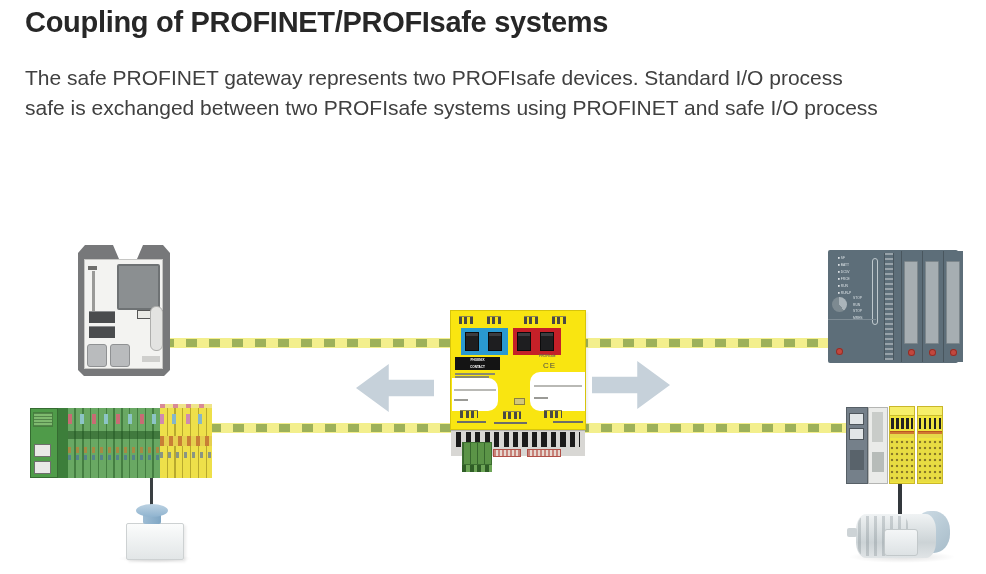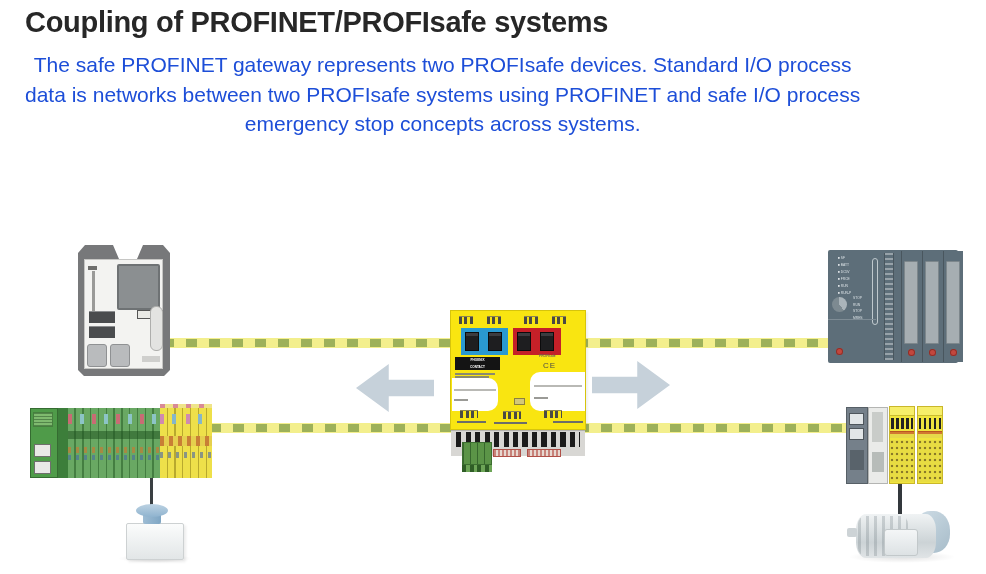--- a/index.html
+++ b/index.html
@@ -6,21 +6,21 @@
     --line-y:#f3ef8d; --line-g:#9db15a; --arrow:#c6d1da;
     --gw-yellow:#f9e511; --p-blue:#2a99d0; --p-red:#c52028;
     --plc:#5d6e79; --grn:#5da356;
   }
   *{margin:0;padding:0;box-sizing:border-box;}
   html,body{width:986px;height:574px;}
   body{font-family:"Liberation Sans",sans-serif;background:#fff;position:relative;overflow:hidden;}
   .abs{position:absolute;}
   .stage{position:absolute;left:0;top:0;width:986px;height:574px;}
   .title{left:25px;top:6px;font-size:29px;color:#272727;letter-spacing:-0.3px;}
-  .para{left:25px;top:50px;font-size:21px;line-height:29.5px;color:#1d4ed8;text-align:center;}
+  .para{left:25px;top:63px;font-size:21px;line-height:29.5px;color:#404040;}
   .dash-line{height:8px;z-index:1;background:repeating-linear-gradient(90deg,var(--line-g) 0 11px,var(--line-y) 11px 23px);box-shadow:0 -1px 0 var(--line-y),0 1px 0 var(--line-y);}
   .dev{z-index:2;}
   .micro{font-size:6px;line-height:6.5px;transform:scale(.55);transform-origin:left top;white-space:nowrap;}
   .caption{left:372px;top:491px;width:266px;text-align:center;font-size:19.5px;line-height:26px;color:#2a2a28;z-index:2;}
   
   .rfc-shell{left:78px;top:245px;width:92px;height:131px;background:#77787a;
     clip-path:polygon(0px 8px,7px 0px,35px 0px,41px 14px,59px 14px,65px 0px,85px 0px,92px 8px,92px 125px,86px 131px,6px 131px,0px 125px);}
   .rfc-face{left:84px;top:259px;width:79px;height:110px;background:#f3f3f1;border:1px solid #c6c6c4;}
   .rfc-display{left:117px;top:264px;width:43px;height:46px;background:#8b8f91;border:2px solid #6e7274;border-radius:2px;}
   .rfc-slot{left:92px;top:271px;width:3px;height:52px;background:#9a9a98;}
@@ -109,22 +109,21 @@
 </style>
 </head>
 <body>
 
 <div class="stage">
 
   <h1 class="abs title">Coupling of PROFINET/PROFIsafe systems</h1>
 
   <div class="abs para">
     <div>The safe PROFINET gateway represents two PROFIsafe devices. Standard I/O process</div>
-    <div>data is networks between two PROFIsafe systems using PROFINET and safe I/O process</div>
-    <div>emergency stop concepts across systems.</div>
+    <div>safe is exchanged between two PROFIsafe systems using PROFINET and safe I/O process</div>
   </div>
 
   <div class="abs dash-line" style="left:163px;top:339px;width:670px;"></div>
   <div class="abs dash-line" style="left:210px;top:424px;width:650px;"></div>
 
   <div>
     <div class="abs dev rfc-shell"></div>
     <div class="abs dev rfc-face"></div>
     <div class="abs dev rfc-display"></div>
     <div class="abs dev rfc-marks"></div>

